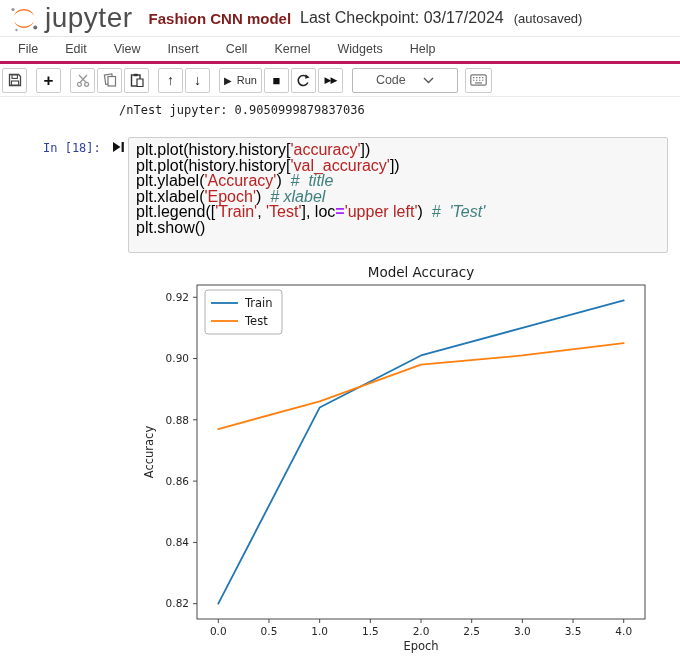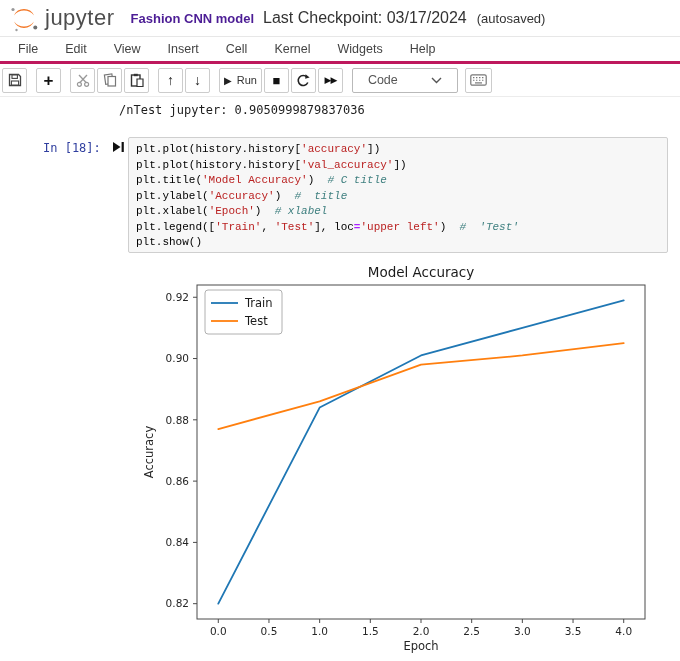--- a/index.html
+++ b/index.html
@@ -2,52 +2,52 @@
 <html><head>
 <meta charset="utf-8">
 <style>
   * { margin:0; padding:0; box-sizing:border-box; }
   html,body { width:680px; height:661px; background:#fff; overflow:hidden; }
   body { font-family:"Liberation Sans", sans-serif; color:#1a1a1a; }
   .app { position:relative; width:680px; height:661px; background:#fff; }
 
   
   .header { display:flex; align-items:center; height:37px; padding-left:9px; border-bottom:1px solid #e7e7e7; }
-  .logo-text { font-size:22px; color:#4e4e4e; margin-left:6px; letter-spacing:0.5px; }
-  .nb-title { font-size:13px; font-weight:bold; color:#4c1d95; margin-left:16px; }
+  .logo-text { font-size:28px; color:#4e4e4e; margin-left:6px; letter-spacing:0.5px; }
+  .nb-title { font-size:15px; font-weight:bold; color:#7f1d1d; margin-left:16px; }
   .checkpoint { font-size:16px; color:#333; margin-left:9px; }
   .autosaved { font-size:13px; color:#333; margin-left:10px; }
 
   
   .menubar { display:flex; align-items:center; height:27px; padding-left:18px; gap:27px; border-bottom:3px solid #be185d; }
   .menu-item { font-size:12.5px; color:#444; cursor:pointer; }
 
   
   .toolbar { display:flex; align-items:center; height:33px; padding-left:2px; border-bottom:1px solid #ececec; }
   .tbtn { display:inline-flex; align-items:center; justify-content:center; height:25px; min-width:25px;
           background:#fff; border:1px solid #cccccc; border-radius:2px; margin-right:2px; cursor:pointer;
           font-size:13px; color:#333; padding:0 4px; }
   .tgap { width:7px; }
   .plus { font-size:17px; font-weight:bold; color:#111; line-height:1; }
   .arrow { font-size:14px; font-weight:bold; color:#222; }
   .run-label { font-size:11px; color:#333; margin-left:5px; }
   .play { font-size:10px; color:#222; }
   .stop { font-size:13px; color:#111; line-height:1; }
   .ff { font-size:9px; letter-spacing:-1px; color:#111; }
   .cell-type-select { display:inline-flex; align-items:center; justify-content:space-between; width:106px; height:25px;
-          border:1px solid #b9b9b9; border-radius:2px; padding:0 15px; margin:0 7px 0 7px; cursor:pointer; background:#fff; }
+          border:1px solid #b9b9b9; border-radius:2px; padding:0 23px; margin:0 7px 0 7px; cursor:pointer; background:#fff; }
   .cell-type-select span { font-size:12.5px; color:#555; }
 
   
   .out-text { position:absolute; left:119px; top:103px; font-family:"DejaVu Sans Mono", monospace; font-size:12px; color:#1d1d1d; }
   .in-prompt { position:absolute; left:43px; top:141px; font-family:"DejaVu Sans Mono", monospace; font-size:12px; color:#303f9f; }
   .run-marker { position:absolute; left:113px; top:141px; }
   .code-box { position:absolute; left:128px; top:137px; width:540px; height:116px; background:#f7f7f7;
               border:1px solid #cfcfcf; border-radius:2px; padding:4px 0 0 7px; cursor:text; }
-  .code-line { font-family:Liberation Mono, monospace; font-size:11px; line-height:15.5px; color:#000; white-space:pre; }
+  .code-line { font-family:Liberation Sans, sans-serif; font-size:16px; line-height:15.5px; color:#000; white-space:pre; }
   .s { color:#ba2121; }
   .c { color:#408080; font-style:italic; }
   .o { color:#aa22ff; font-weight:bold; }
 
   .figure { position:absolute; left:140px; top:262px; width:540px; height:399px; }
 </style>
 </head>
 <body>
 
 <div class="app">
@@ -154,21 +154,20 @@
   <div class="out-text">/nTest jupyter: 0.9050999879837036</div>
 
   <div class="in-prompt">In [18]:</div>
   <svg class="run-marker" width="12" height="12" viewBox="0 0 12 12">
     <polygon points="0,1 7.5,6 0,11" fill="#111"></polygon>
     <rect x="8.6" y="1" width="2.2" height="10" fill="#111"></rect>
   </svg>
   <div class="code-box" id="code-box">
       <div class="code-line"><span>plt.plot(history.history[</span><span class="s">'accuracy'</span><span>])</span></div>
       <div class="code-line"><span>plt.plot(history.history[</span><span class="s">'val_accuracy'</span><span>])</span></div>
-      <div class="code-line"><span>plt.title(</span><span class="s">'Model Accuracy'</span><span>)  </span><span class="c"># C title</span></div>
       <div class="code-line"><span>plt.ylabel(</span><span class="s">'Accuracy'</span><span>)  </span><span class="c">#  title</span></div>
       <div class="code-line"><span>plt.xlabel(</span><span class="s">'Epoch'</span><span>)  </span><span class="c"># xlabel</span></div>
       <div class="code-line"><span>plt.legend([</span><span class="s">'Train'</span><span>, </span><span class="s">'Test'</span><span>], loc</span><span class="o">=</span><span class="s">'upper left'</span><span>)  </span><span class="c">#  'Test'</span></div>
       <div class="code-line"><span>plt.show()</span></div>
     </div>
 
   <div class="figure" id="figure"><svg width="540" height="399" viewBox="0 0 540 399">
         <text x="281" y="15" fill="#1a1a1a" font-family="&quot;DejaVu Sans&quot;, sans-serif" text-anchor="middle" font-size="13.5">Model Accuracy</text>
         <text x="281" y="388" fill="#262626" font-family="&quot;DejaVu Sans&quot;, sans-serif" text-anchor="middle" font-size="11.5">Epoch</text>
         <text x="0" y="0" fill="#262626" font-family="&quot;DejaVu Sans&quot;, sans-serif" text-anchor="middle" font-size="11.5" transform="translate(13,190) rotate(-90)">Accuracy</text>

